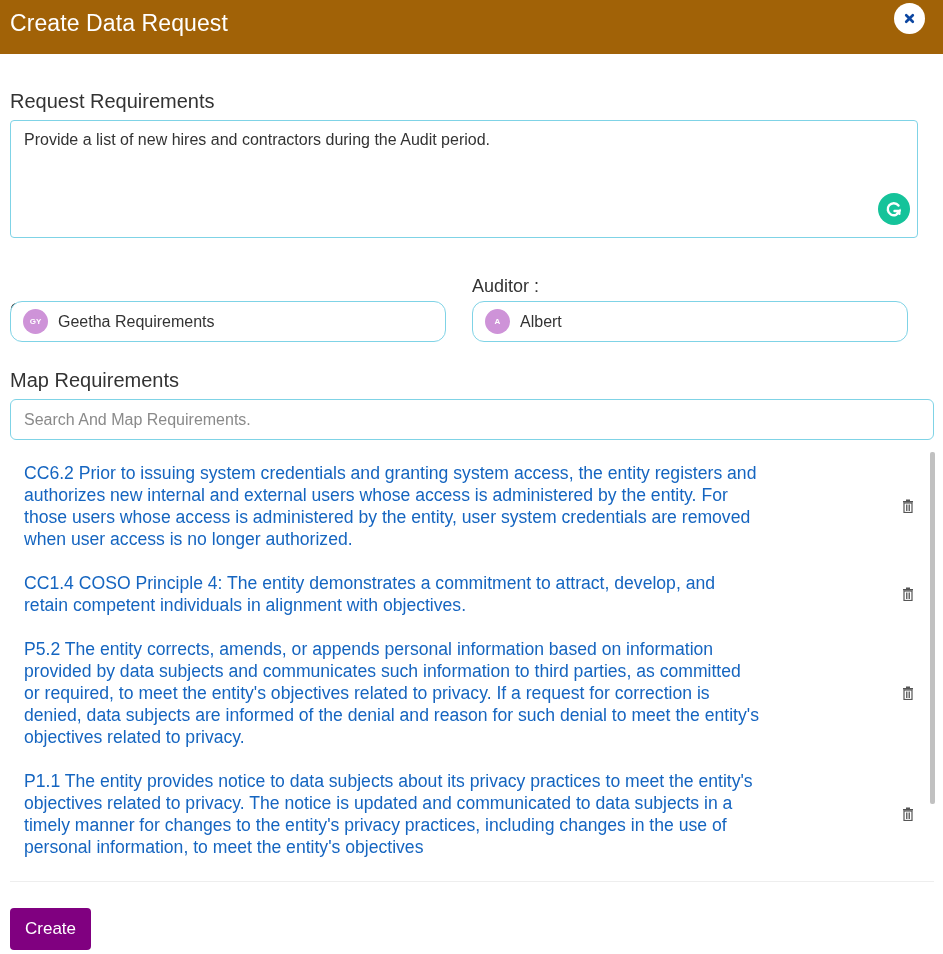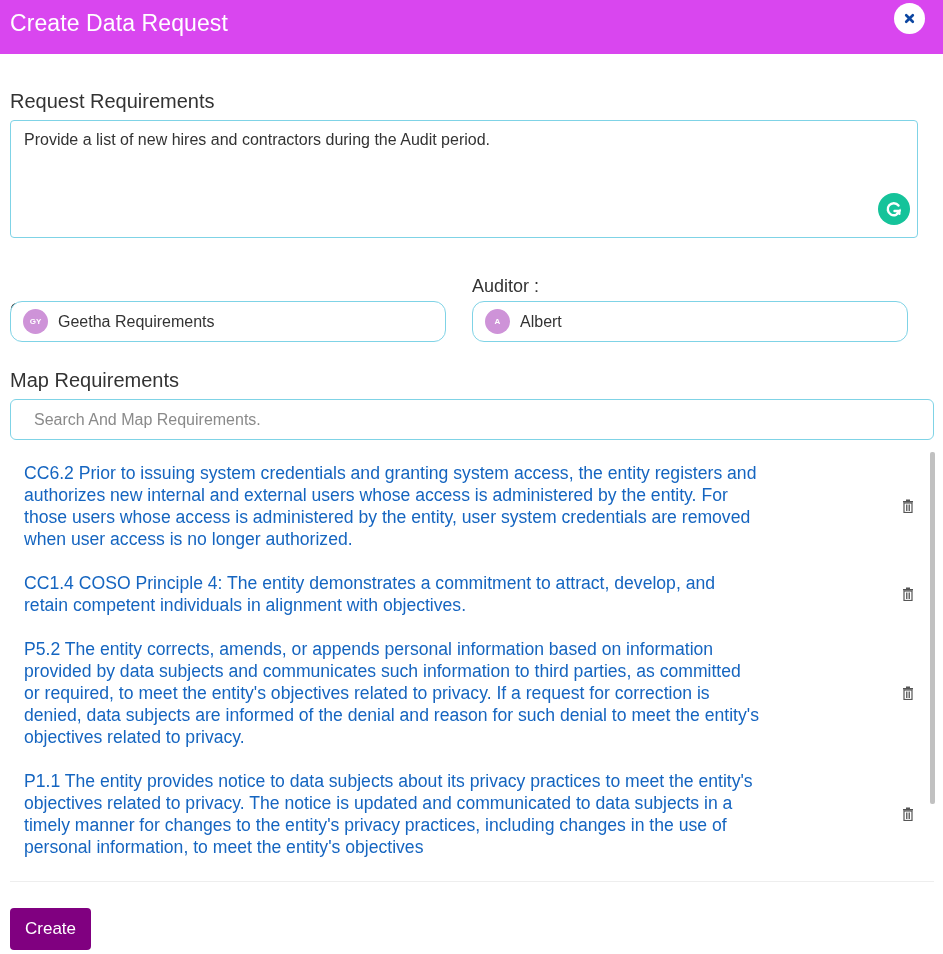--- a/index.html
+++ b/index.html
@@ -1,21 +1,21 @@
 <!DOCTYPE html>
 <html><head>
 <meta charset="utf-8">
 <style>
   * { box-sizing: border-box; margin: 0; padding: 0; }
   html, body { width: 943px; height: 954px; background: #ffffff; overflow: hidden; }
   body { font-family: "Liberation Sans", "DejaVu Sans", sans-serif; color: #333; position: relative; }
 
   .header {
     position: absolute; left: 0; top: 0; width: 943px; height: 54px;
-    background: #d946ef;
+    background: #a16207;
   }
   .header-title {
     position: absolute; left: 10px; top: 10px;
     font-size: 23px; color: #ffffff; font-weight: normal;
     letter-spacing: 0.1px;
   }
   .close-btn {
     position: absolute; left: 894px; top: 3px; width: 31px; height: 31px;
     border-radius: 50%; background: #ffffff;
     display: flex; align-items: center; justify-content: center; cursor: pointer;
@@ -48,21 +48,21 @@
     width: 25px; height: 25px; border-radius: 50%; background: #ce93d8;
     color: #fff; font-size: 8px; font-weight: bold;
     display: flex; align-items: center; justify-content: center;
     margin-right: 10px; flex-shrink: 0;
   }
   .person-name { font-size: 16px; color: #333; }
 
   .search-box {
     position: absolute; left: 10px; top: 399px; width: 924px; height: 41px;
     border: 1px solid #7fd3e6; border-radius: 6px; background: #fff;
-    padding-left: 23px; font-size: 16px; color: #333;
+    padding-left: 13px; font-size: 16px; color: #333;
     font-family: "Liberation Sans", "DejaVu Sans", sans-serif;
     outline: none;
   }
   .search-box::placeholder { color: #8a8a8a; }
 
   .req-list {
     position: absolute; left: 10px; top: 450px; width: 926px; height: 408px;
     overflow: hidden;
   }
   .req-item {

